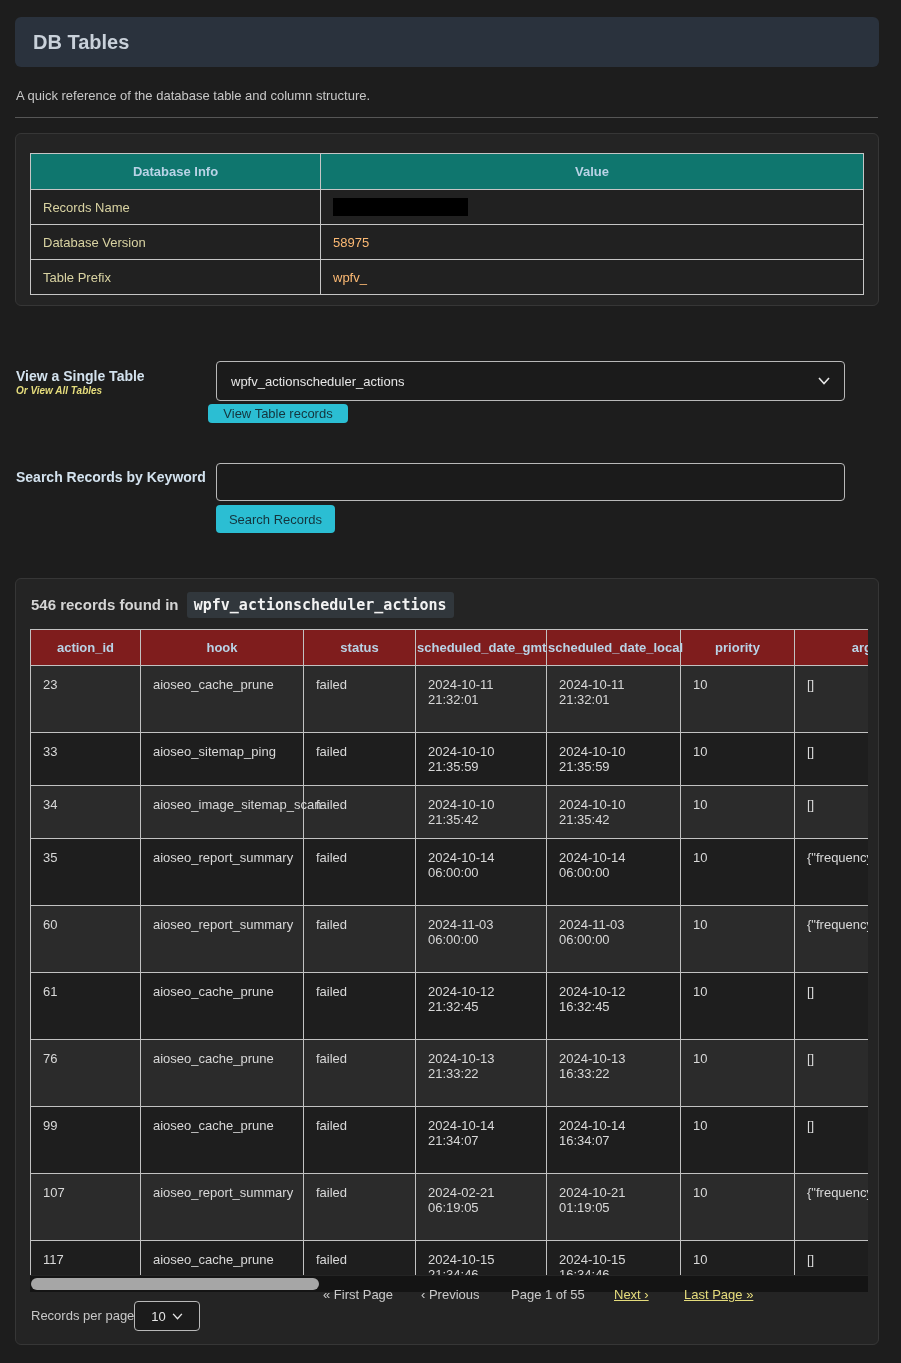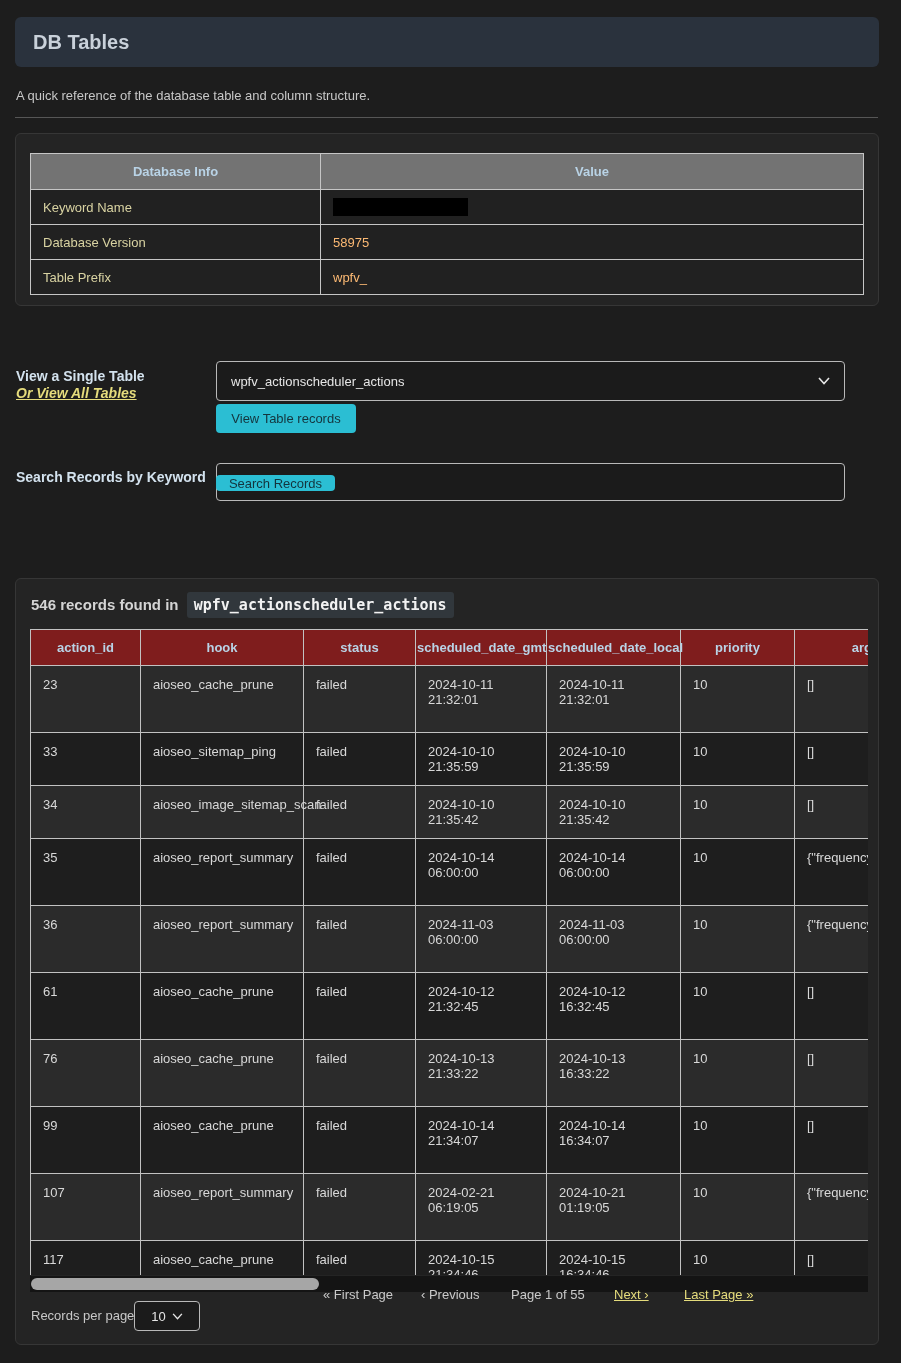--- a/index.html
+++ b/index.html
@@ -17,47 +17,47 @@
   .divider{position:absolute;left:15px;top:117px;width:863px;height:1px;background:#565656}
 
   
   .panel{position:absolute;background:#242424;border:1px solid #363636;border-radius:6px;box-sizing:border-box}
   #db-panel{left:15px;top:133px;width:864px;height:173px}
   #records-panel{left:15px;top:578px;width:864px;height:767px}
 
   
   .db-table{position:absolute;left:14px;top:19px;width:834px;border-collapse:collapse;table-layout:fixed}
   .db-table th,.db-table td{border:1px solid #c6c6c6;font-size:13px;box-sizing:border-box}
-  .db-table th{height:36px;color:#b9d3e6;font-weight:bold;text-align:center;background:#737373}
+  .db-table th{height:36px;color:#b9d3e6;font-weight:bold;text-align:center;background:#0f766e}
   .db-table td{height:35px;padding:0 12px;background:#212121}
   .db-table td.lbl{color:#d9d3a2}
   .db-table td.val{color:#fdba74}
   .redacted{width:135px;height:18px;background:#000}
 
   
   .form-label{position:absolute;font-size:14px;font-weight:bold;color:#d3e2ee}
-  #lnk-all{position:absolute;left:16px;top:385px;font-size:14px;font-weight:bold;font-style:italic;
-    color:#e5dc7c;text-decoration:underline;cursor:pointer}
+  #lnk-all{position:absolute;left:16px;top:385px;font-size:10px;font-weight:bold;font-style:italic;
+    color:#e5dc7c;cursor:pointer}
   .selectbox{
     background:#1b1b1b;border:1px solid #b9b9b9;border-radius:4px;box-sizing:border-box;
     display:flex;align-items:center;padding:0 14px;color:#e6e6e6;font-size:13px;cursor:pointer;
   }
   #table-select{position:absolute;left:216px;top:361px;width:629px;height:40px}
   .chev{margin-left:auto;display:flex;align-items:center}
   .btn{
     position:absolute;background:#2bbed3;border:none;border-radius:4px;color:#14343d;font-size:13px;
     display:flex;align-items:center;justify-content:center;cursor:pointer;font-family:"Liberation Sans",sans-serif;
   }
-  #btn-view{left:216px;top:404px;width:140px;height:29px}
+  #btn-view{left:208px;top:404px;width:140px;height:19px}
   #search-input{
     position:absolute;left:216px;top:463px;width:629px;height:38px;box-sizing:border-box;
     background:#1b1b1b;border:1px solid #b9b9b9;border-radius:4px;color:#e6e6e6;
     font-size:13px;padding:0 14px;font-family:"Liberation Sans",sans-serif;
   }
-  #btn-search{left:216px;top:475px;width:119px;height:16px}
+  #btn-search{left:216px;top:505px;width:119px;height:28px}
 
   
   .records-title{position:absolute;left:15px;top:17px;font-size:15px;font-weight:bold;color:#d4d4d4}
   .records-title code{
     font-family:"DejaVu Sans Mono",monospace;font-size:15px;font-weight:bold;color:#f2f2f2;
     background:#31373c;padding:4px 7px;border-radius:3px;margin-left:4px;
   }
   .table-wrap{position:absolute;left:14px;top:50px;width:838px;height:646px;overflow:hidden}
   .rec-table{border-collapse:collapse;table-layout:fixed;width:906px}
   .rec-table th,.rec-table td{border:1px solid #c2c2c2;font-size:13px;box-sizing:border-box}
@@ -99,21 +99,21 @@
         <col>
       </colgroup>
     <thead>
         <tr id="db-head-row">
           <th>Database Info</th>
           <th>Value</th>
         </tr>
       </thead>
     <tbody id="db-body">
         <tr>
-          <td class="lbl">Keyword Name</td>
+          <td class="lbl">Records Name</td>
           <td class="val">
             <div class="redacted"></div>
           </td>
         </tr>
         <tr>
           <td class="lbl">Database Version</td>
           <td class="val">58975</td>
         </tr>
         <tr>
           <td class="lbl">Table Prefix</td>
@@ -199,21 +199,21 @@
           <tr class="tall">
             <td>35</td>
             <td>aioseo_report_summary</td>
             <td>failed</td>
             <td>2024-10-14 06:00:00</td>
             <td>2024-10-14 06:00:00</td>
             <td>10</td>
             <td>{"frequency"</td>
           </tr>
           <tr class="tall">
-            <td>36</td>
+            <td>60</td>
             <td>aioseo_report_summary</td>
             <td>failed</td>
             <td>2024-11-03 06:00:00</td>
             <td>2024-11-03 06:00:00</td>
             <td>10</td>
             <td>{"frequency"</td>
           </tr>
           <tr class="tall">
             <td>61</td>
             <td>aioseo_cache_prune</td>

